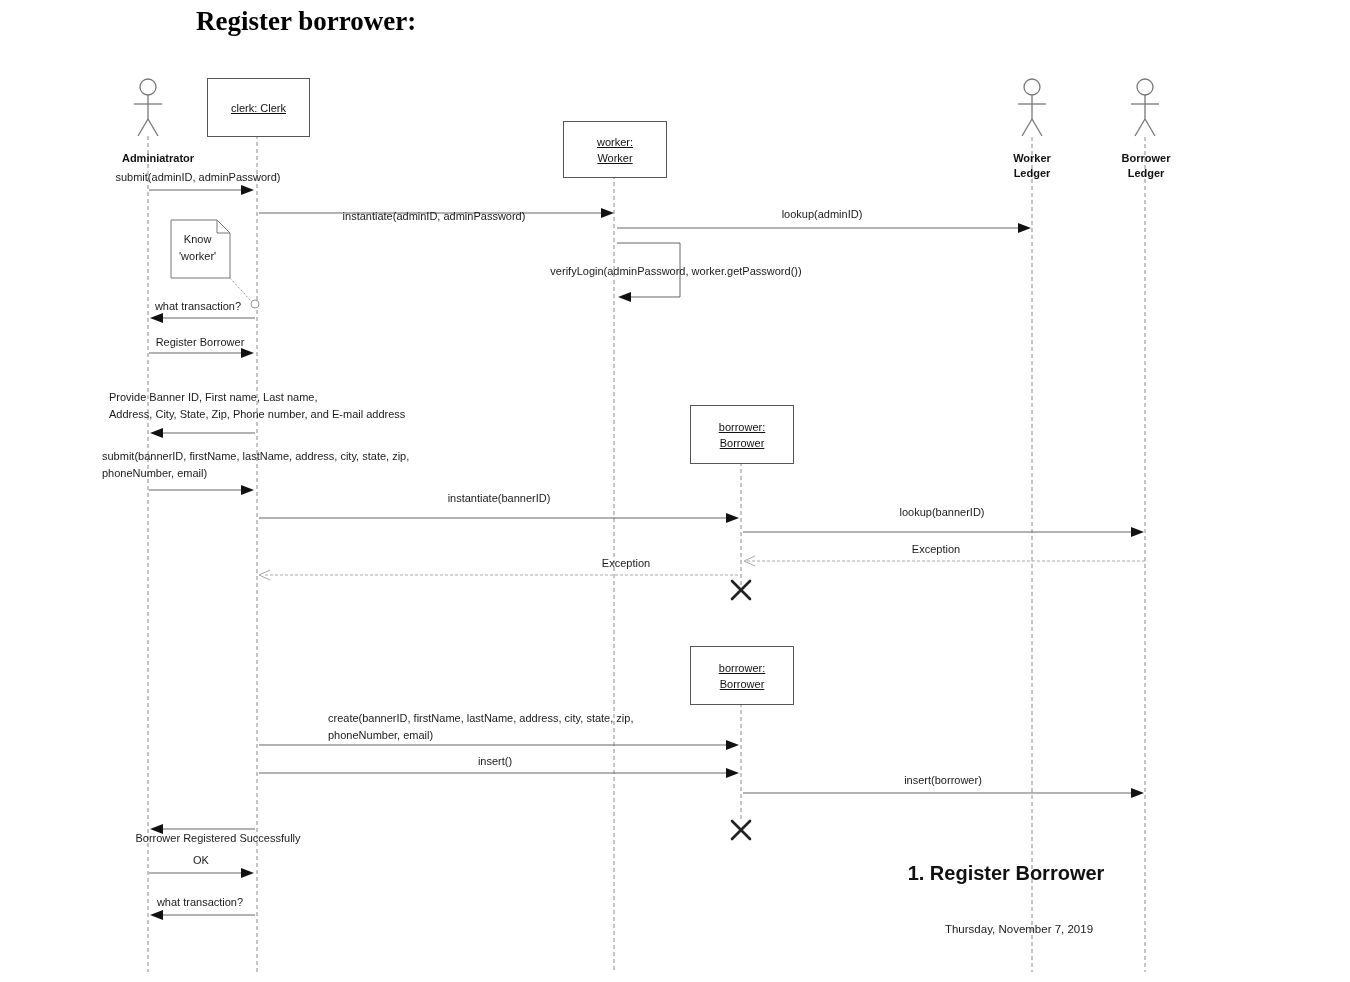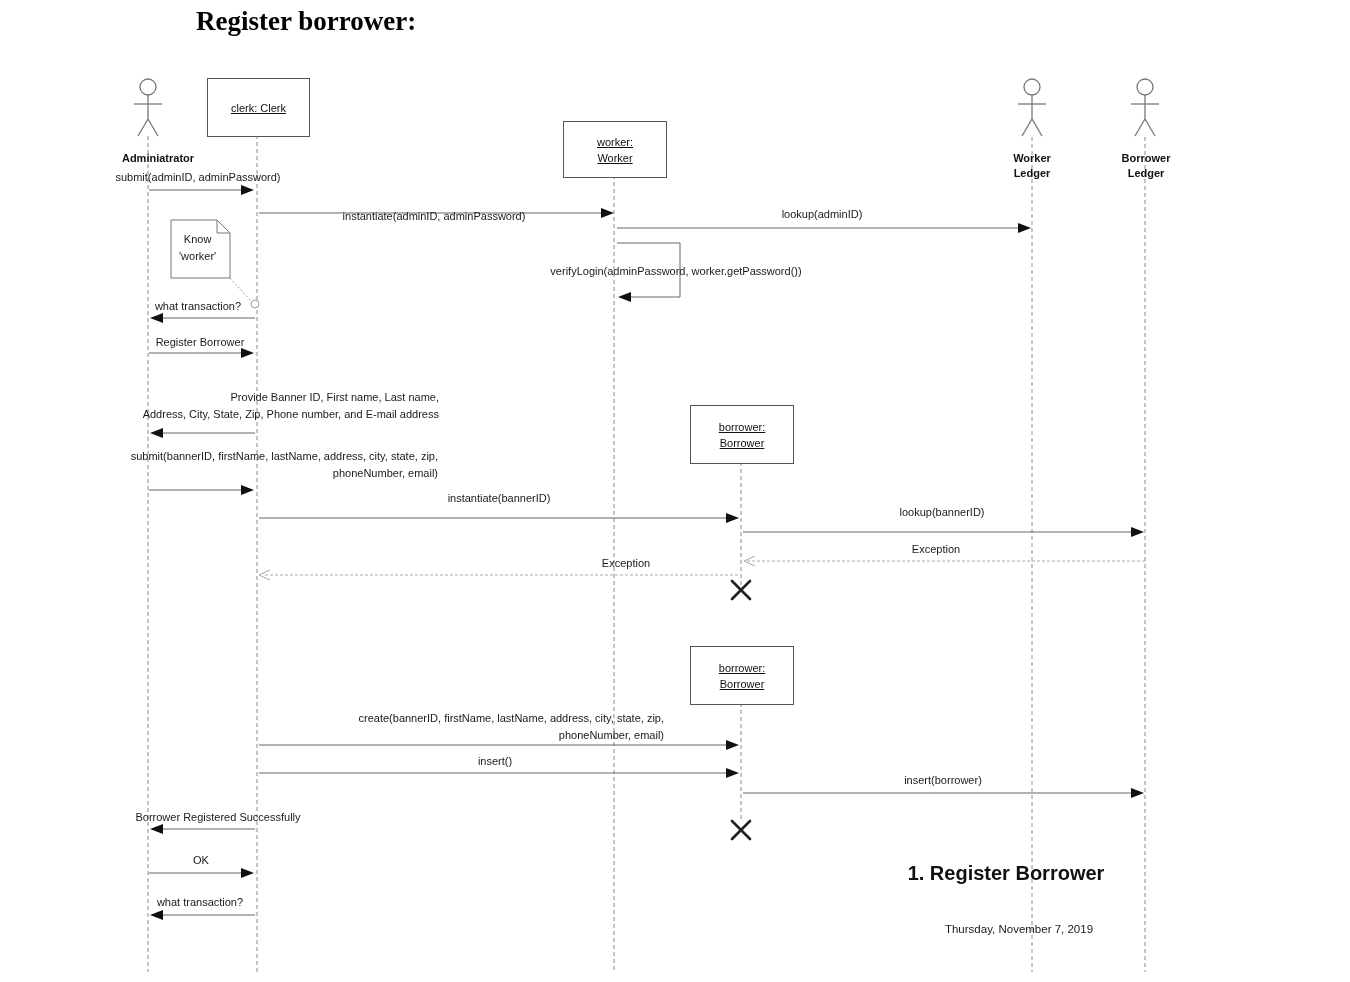--- a/index.html
+++ b/index.html
@@ -13,21 +13,21 @@
   }
   svg.gfx{position:absolute;left:0;top:0;}
   .obj-box{
     position:absolute;border:1px solid #555;background:#fff;
     display:flex;align-items:center;justify-content:center;text-align:center;
     font-size:11px;color:#111;
   }
   .obj-box .obj-label{text-decoration:underline;white-space:pre-line;line-height:16px;}
   .lbl{
     position:absolute;font-size:11px;line-height:17px;color:#1a1a1a;
-    white-space:pre-line;text-align:right;transform:translateX(-50%);
+    white-space:pre-line;text-align:left;transform:translateX(-50%);
   }
   .actor-label{
     position:absolute;font-size:11px;line-height:15px;font-weight:bold;color:#111;
     white-space:pre-line;text-align:center;transform:translateX(-50%);
   }
   .note-text{
     position:absolute;left:179px;top:231px;font-size:11px;line-height:17px;
     white-space:pre-line;color:#1a1a1a;text-align:center;
   }
   .footer-caption{
@@ -182,20 +182,20 @@
   <div class="lbl" style="left:270px;top:448px;width:336px;margin-left:-168px;transform:none;">submit(bannerID, firstName, lastName, address, city, state, zip,
 phoneNumber, email)</div>
   <div class="lbl" style="left:499px;top:490px;">instantiate(bannerID)</div>
   <div class="lbl" style="left:942px;top:504px;">lookup(bannerID)</div>
   <div class="lbl" style="left:936px;top:541px;">Exception</div>
   <div class="lbl" style="left:626px;top:555px;">Exception</div>
   <div class="lbl" style="left:496px;top:710px;width:336px;margin-left:-168px;transform:none;">create(bannerID, firstName, lastName, address, city, state, zip,
 phoneNumber, email)</div>
   <div class="lbl" style="left:495px;top:753px;">insert()</div>
   <div class="lbl" style="left:943px;top:772px;">insert(borrower)</div>
-  <div class="lbl" style="left:198px;top:809px;padding-left:40px;">Borrower Registered Successfully</div>
+  <div class="lbl" style="left:198px;top:830px;padding-left:40px;">Borrower Registered Successfully</div>
   <div class="lbl" style="left:201px;top:852px;">OK</div>
   <div class="lbl" style="left:200px;top:894px;">what transaction?</div>
 
   <div class="footer-caption" style="left:1006px;top:862px;">1. Register Borrower</div>
   <div class="footer-date" style="left:1019px;top:923px;">Thursday, November 7, 2019</div>
 
 </div>
 
 </body></html>

